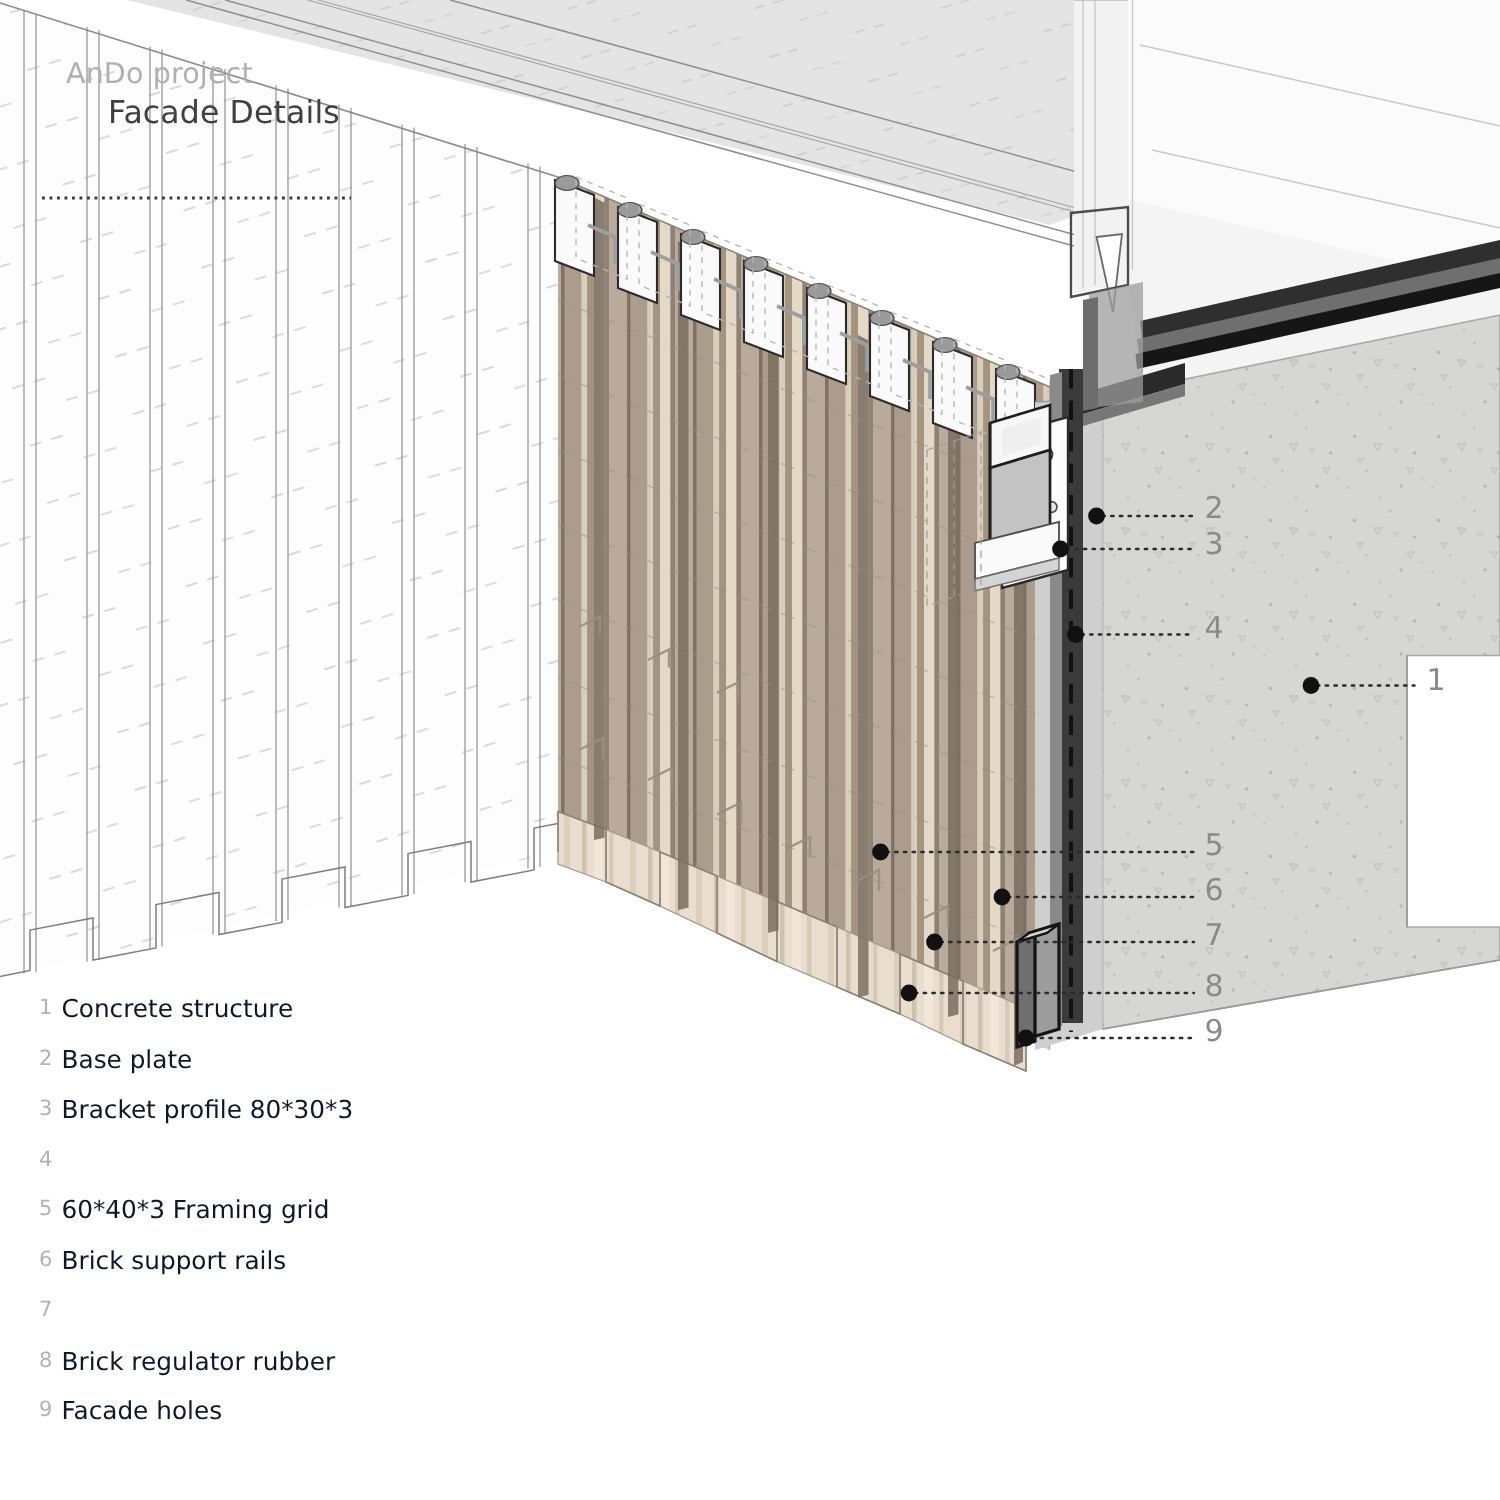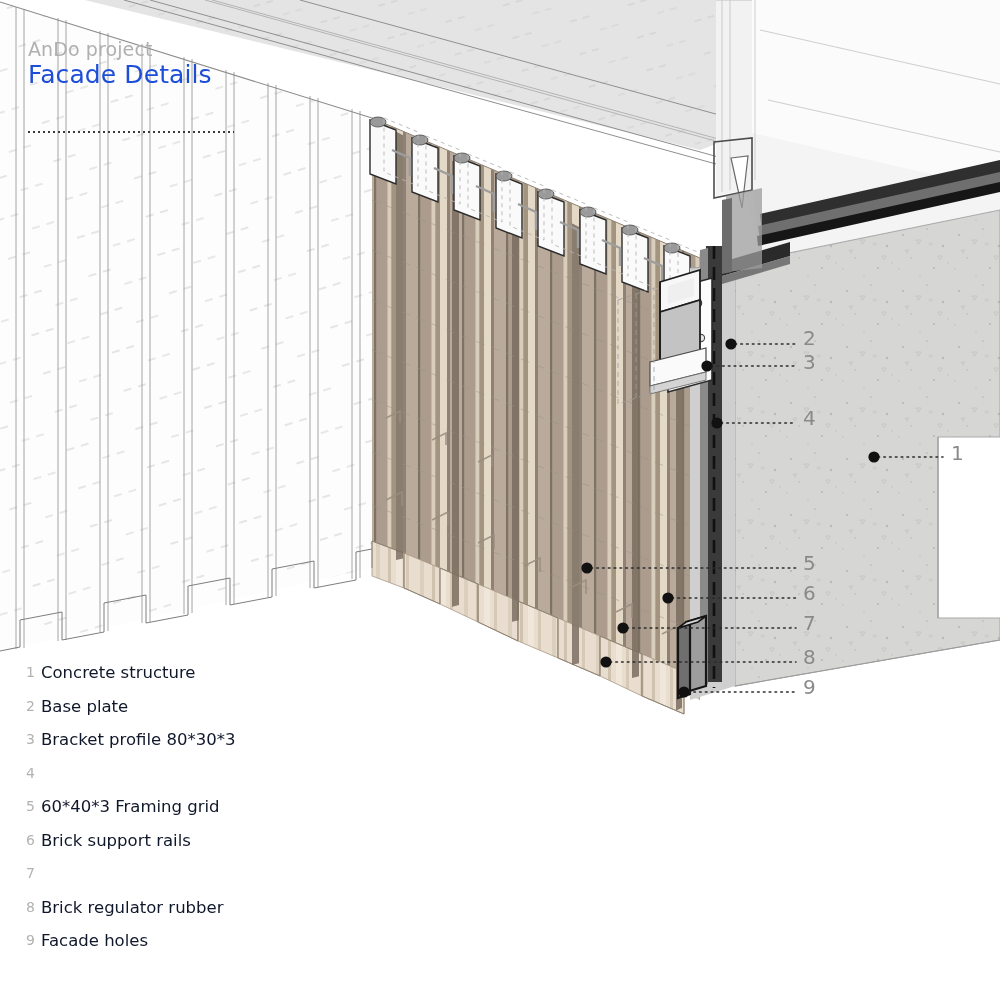--- a/index.html
+++ b/index.html
@@ -3,22 +3,22 @@
 <meta charset="utf-8">
 <style>
   html,body{margin:0;padding:0;background:#ffffff;}
   body{width:1000px;height:1000px;overflow:hidden;
        font-family:"DejaVu Sans","Liberation Sans",sans-serif;}
   #stage{position:relative;width:1000px;height:1000px;background:#fff;}
   svg#drawing{position:absolute;left:0;top:0;width:1000px;height:1000px;}
 
   
   #titleblock{position:absolute;left:28px;top:38px;width:420px;}
-  .t-sub{font-size:19px;color:#b0b0b0;line-height:22px;letter-spacing:.1px;}
-  .t-main{font-size:25px;color:#1d4ed8;line-height:30px;letter-spacing:.1px;}
+  .t-sub{font-size:19px;color:#b0b0b0;line-height:22px;letter-spacing:.1px;margin-left:16px;}
+  .t-main{font-size:21px;color:#404040;line-height:30px;letter-spacing:.1px;margin-left:44px;}
   #titlerule{position:absolute;left:0px;top:93px;width:206px;height:2px;
      background-image:radial-gradient(circle at 1px 1px,#3a3a3a 1px,transparent 1.2px);
      background-size:5px 2px;}
 
   
   #legend{position:absolute;left:26px;top:662px;width:400px;}
   .leg-row{display:flex;align-items:flex-start;margin-bottom:12.5px;}
   .leg-num{width:15px;flex:0 0 15px;font-size:14px;color:#b2b2b2;line-height:21px;}
   .leg-txt{font-size:16.5px;color:#0f172a;line-height:21px;white-space:pre-line;}
 

